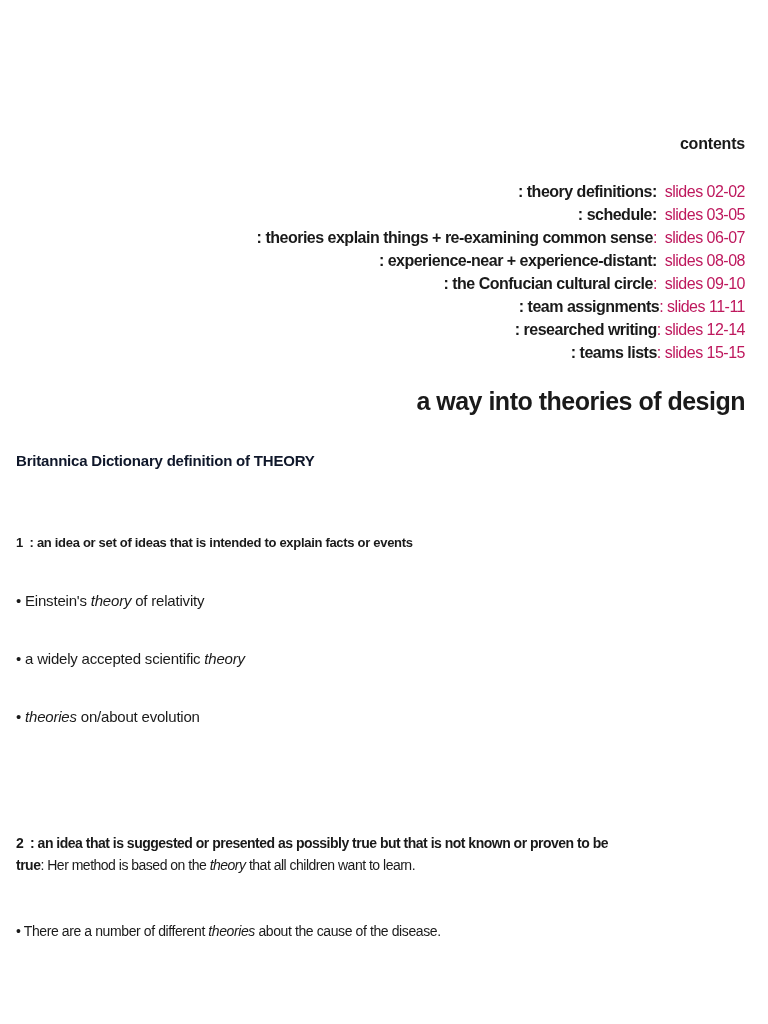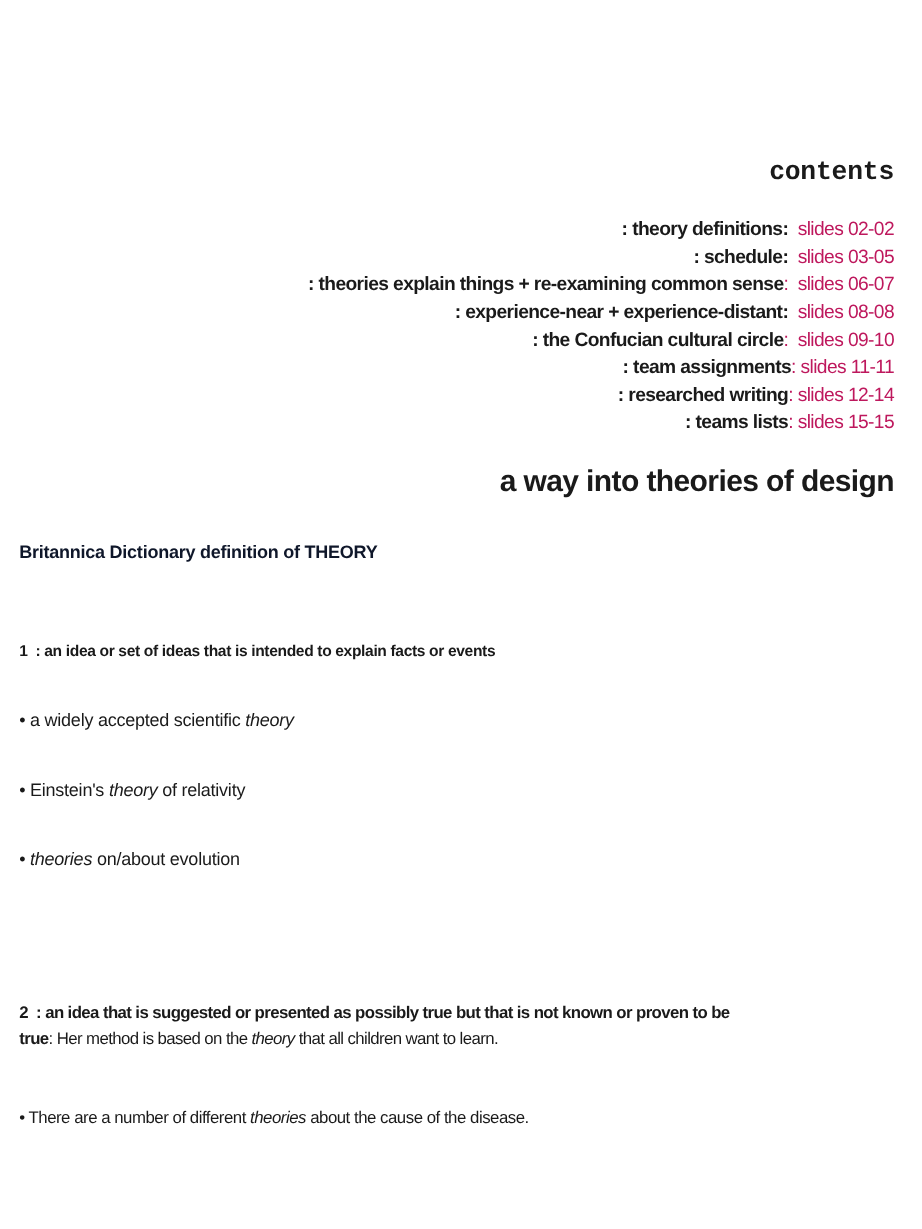--- a/index.html
+++ b/index.html
@@ -7,21 +7,21 @@
     width: 768px; height: 1024px;
     background: #ffffff;
     font-family: "Liberation Sans", sans-serif;
     color: #1a1a1a;
     overflow: hidden;
   }
   .page { position: relative; width: 768px; height: 1024px; background: #fff; overflow: hidden; }
 
   
   .toc-section { text-align: right; padding-right: 23px; padding-top: 133px; }
-  .contents-title { font-weight: bold; font-size: 22px; line-height: 22px; letter-spacing: -0.2px; font-family: Liberation Mono, monospace; }
+  .contents-title { font-weight: bold; font-size: 16px; line-height: 22px; letter-spacing: -0.2px; }
   .toc-list { margin-top: 25px; }
   .toc-row { font-size: 16px; line-height: 23px; letter-spacing: -0.5px; white-space: pre-wrap; }
   .toc-label { font-weight: bold; }
   .toc-pages { font-weight: normal; color: #be185d; }
 
   
   .doc-title {
     text-align: right; padding-right: 23px; margin-top: 22px;
     font-size: 25px; font-weight: bold; letter-spacing: -0.5px; line-height: 30px;
   }
@@ -56,22 +56,22 @@
     </div>
   </div>
 
   <div class="doc-title">a way into theories of design</div>
 
   <div class="dict">
     <div class="dict-heading">Britannica Dictionary definition of THEORY</div>
 
     <div class="def">
       <div class="def1-heading">1  : an idea or set of ideas that is intended to explain facts or events</div>
+      <div class="example"><span>• </span><span>Einstein's </span><span class="term">theory</span><span> of relativity</span></div>
       <div class="example"><span>• </span><span>a widely accepted scientific </span><span class="term">theory</span><span></span></div>
-      <div class="example"><span>• </span><span>Einstein's </span><span class="term">theory</span><span> of relativity</span></div>
       <div class="example"><span>• </span><span></span><span class="term">theories</span><span> on/about evolution</span></div>
     </div>
 
     <div class="def def2">
       <div><span class="bold">2  : an idea that is suggested or presented as possibly true but that is not known or proven to be</span><br><span class="bold">true</span><span>: Her method is based on the </span><span class="term">theory</span><span> that all children want to learn.</span></div>
       <div class="example small"><span>• </span><span>There are a number of different </span><span class="term">theories</span><span> about the cause of the disease.</span></div>
       
     </div>
 
   </div>

